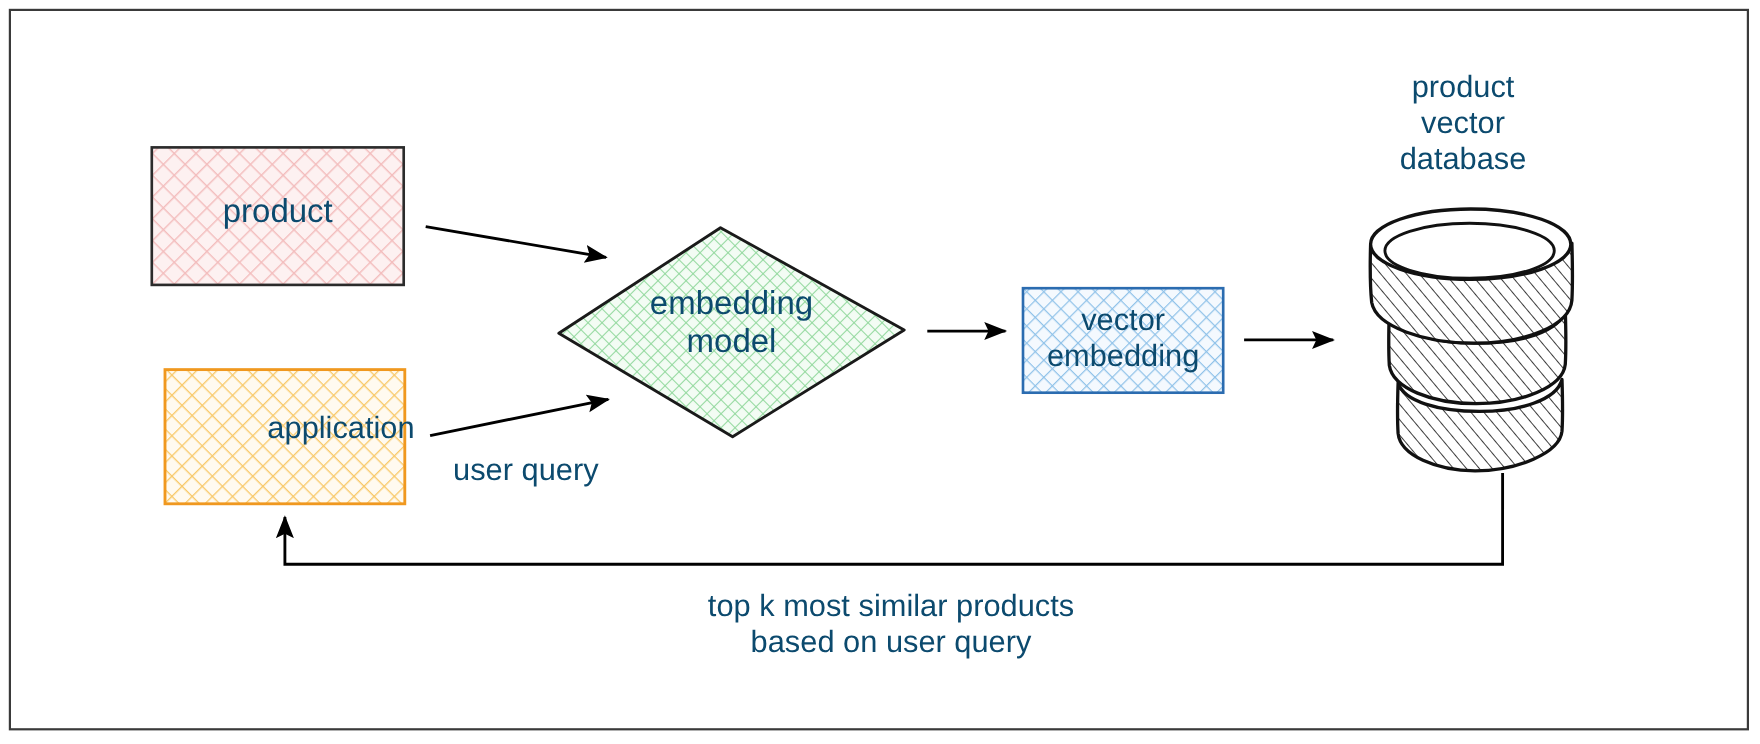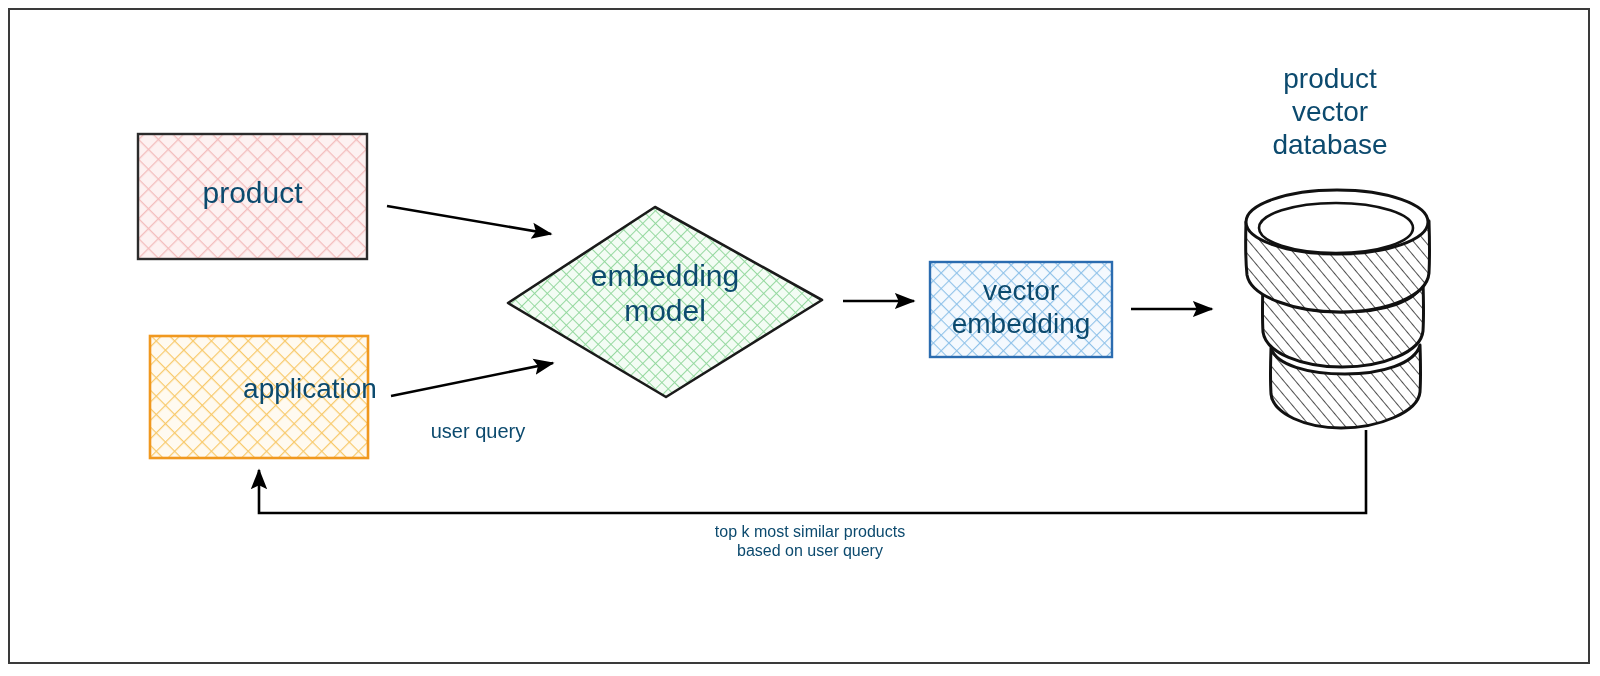--- a/index.html
+++ b/index.html
@@ -41,22 +41,22 @@
     color: #0c4a6e;
     line-height: 1.18;
     white-space: pre-line;
     pointer-events: none;
   }
   .lbl-product   { left: 138px; top: 175px; width: 229px; font-size: 30px; }
   .lbl-app       { left: 150px; top: 372px; width: 244px; font-size: 28px; margin-left: 38px; }
   .lbl-embed     { left: 515px; top: 258px; width: 300px; font-size: 30px; }
   .lbl-vector    { left: 930px; top: 274px; width: 182px; font-size: 28px; }
   .lbl-db        { left: 1230px; top: 62px; width: 200px; font-size: 28px; }
-  .lbl-userquery { left: 378px; top: 420px; width: 200px; font-size: 20px; }
-  .lbl-feedback  { left: 555px; top: 523px; width: 510px; font-size: 16px; }
+  .lbl-userquery { left: 378px; top: 410px; width: 200px; font-size: 28px; }
+  .lbl-feedback  { left: 555px; top: 534px; width: 510px; font-size: 28px; }
 </style>
 </head>
 <body>
 
 <div id="canvas">
 
   <div id="frame"></div>
 
   <svg class="layer" viewBox="0 0 1600 676" xmlns="http://www.w3.org/2000/svg">
     <defs>

